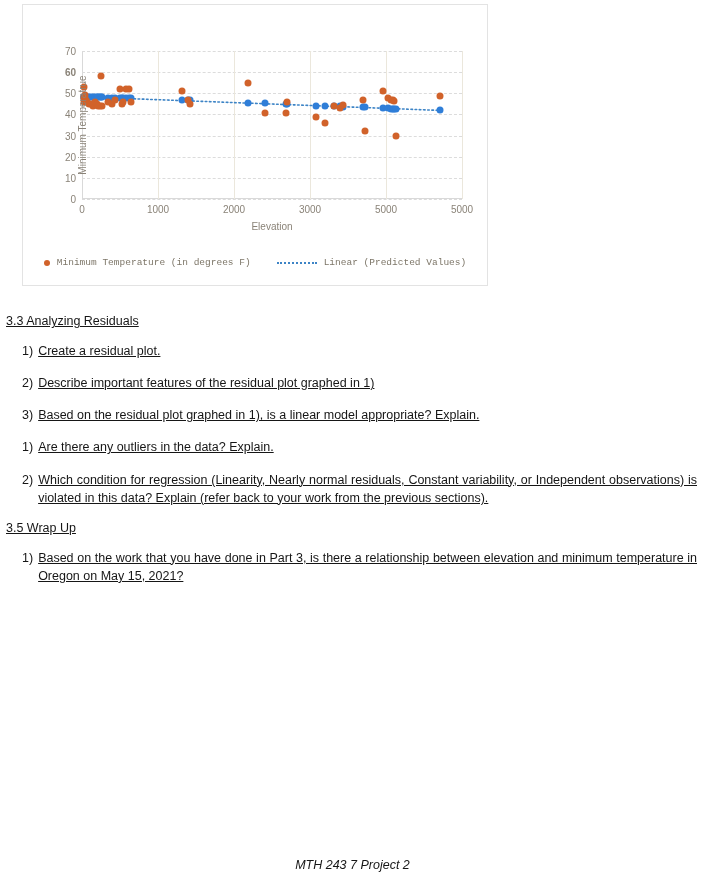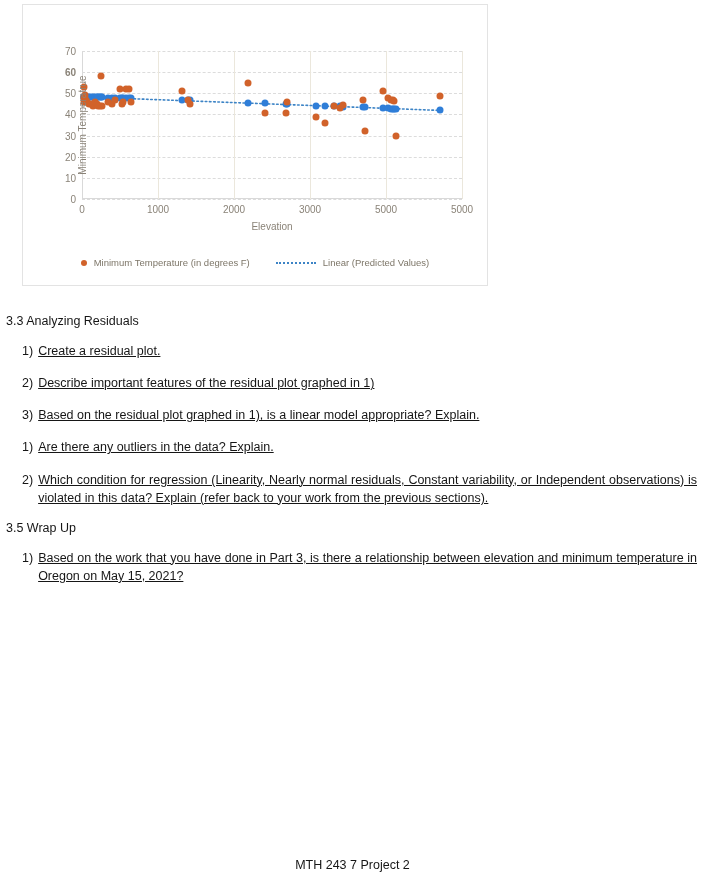--- a/index.html
+++ b/index.html
@@ -122,38 +122,39 @@
     position: absolute;
     left: 0; right: 0;
     top: 252px;
     display: flex;
     justify-content: center;
     align-items: center;
     gap: 26px;
     font-size: 9.5px;
     color: #7d7668;
   }
-  .legend-item { display: flex; align-items: center; gap: 7px; }
+  .legend-item { display: flex; align-items: center; gap: 7px; font-family: Liberation Mono, monospace; }
   .legend-dot { width: 6px; height: 6px; border-radius: 50%; background: #d1622a; }
   .legend-dash {
     width: 40px; height: 0;
     border-top: 2px dotted #3d84c6;
   }
 
   
   #doc {
     position: absolute;
     left: 0; top: 300px;
     width: 705px;
   }
   .sec-head {
     font-size: 12.5px;
     color: #161616;
     margin: 0 0 0 6px;
     padding: 14px 0 0 0;
+    text-decoration: underline;
   }
   .qlist { margin: 0; padding: 0; list-style: none; }
   .qitem {
     display: flex;
     font-size: 12.5px;
     color: #161616;
     margin: 14px 0 0 0;
     padding-left: 22px;
     padding-right: 8px;
     line-height: 1.45;
@@ -162,20 +163,21 @@
   .qtext { flex: 1 1 auto; text-align: justify; text-decoration: underline; }
   .qtext.nojust { text-align: left; }
 
   #footer {
     position: absolute;
     left: 0; right: 0;
     top: 858px;
     text-align: center;
     font-size: 12.5px;
     color: #161616;
+    font-style: italic;
   }
 </style>
 </head>
 <body>
 
 <div id="chart-card">
 
 
   <div id="plot-wrap">
     <div id="plot-frame"></div>

